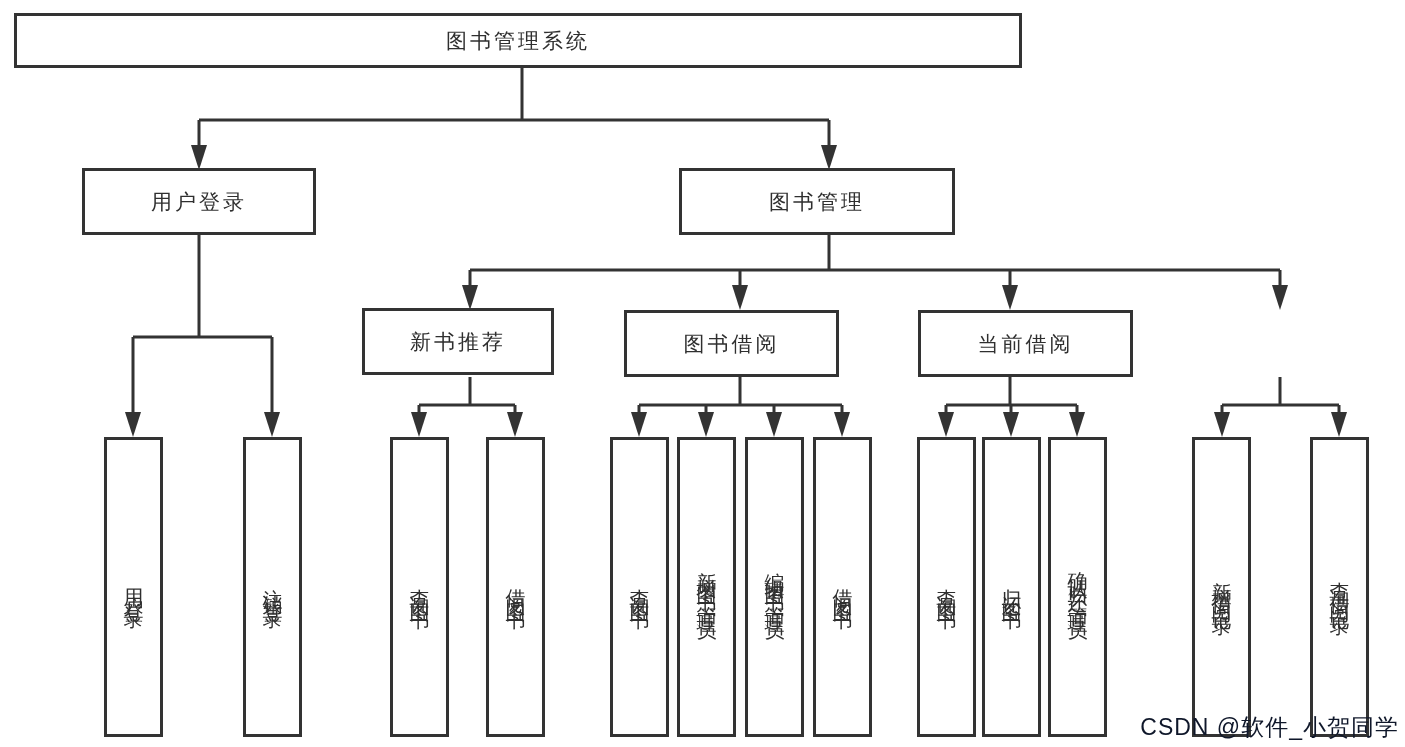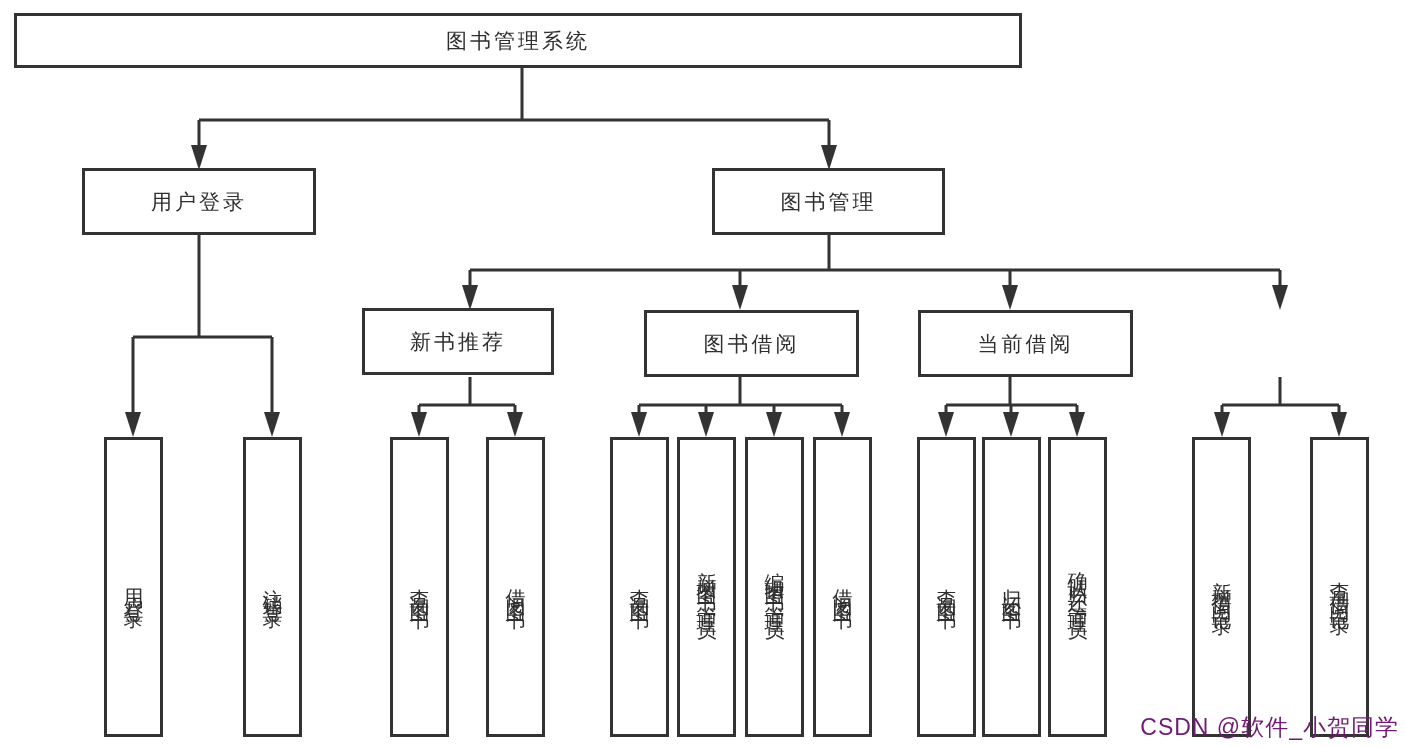--- a/index.html
+++ b/index.html
@@ -17,21 +17,21 @@
     font-size:21px;letter-spacing:3px;white-space:nowrap;
   }
   .box.h.title{font-size:21px;}
   .box.v{
     writing-mode:vertical-rl;text-orientation:mixed;text-align:center;
     font-size:20px;letter-spacing:7px;line-height:53px;
     width:59px;height:300px;top:437px;
   }
   #watermark{
     position:absolute;z-index:3;top:712px;right:6px;
-    font-size:23px;letter-spacing:1px;color:#701a75;white-space:nowrap;
+    font-size:23px;letter-spacing:1px;color:#0f172a;white-space:nowrap;
   }
 </style>
 </head>
 <body>
 
 <div id="canvas">
 
   <svg id="connectors" width="1405" height="747" viewBox="0 0 1405 747">
     <g stroke="#333333" stroke-width="3" fill="none">
 
@@ -68,24 +68,24 @@
       <polygon points="1003,412 1019,412 1011,437"></polygon>
       <polygon points="1069,412 1085,412 1077,437"></polygon>
       <polygon points="1214,412 1230,412 1222,437"></polygon>
       <polygon points="1331,412 1347,412 1339,437"></polygon>
     </g>
   </svg>
 
   <div class="box h title" style="left:14px;top:13px;width:1008px;height:55px">图书管理系统</div>
 
   <div class="box h" style="left:82px;top:168px;width:234px;height:67px">用户登录</div>
-  <div class="box h" style="left:712px;top:168px;width:233px;height:67px">图书管理</div>
+  <div class="box h" style="left:679px;top:168px;width:276px;height:67px">图书管理</div>
 
   <div class="box h" style="left:362px;top:308px;width:192px;height:67px">新书推荐</div>
-  <div class="box h" style="left:644px;top:310px;width:215px;height:67px">图书借阅</div>
+  <div class="box h" style="left:624px;top:310px;width:215px;height:67px">图书借阅</div>
   <div class="box h" style="left:918px;top:310px;width:215px;height:67px">当前借阅</div>
 
   <div class="box v" style="left:104px">用户登录</div>
   <div class="box v" style="left:243px">注销登录</div>
 
   <div class="box v" style="left:390px">查询图书</div>
   <div class="box v" style="left:486px">借阅图书</div>
 
   <div class="box v" style="left:610px">查询图书</div>
   <div class="box v" style="left:677px">新增图书（管理员）</div>

